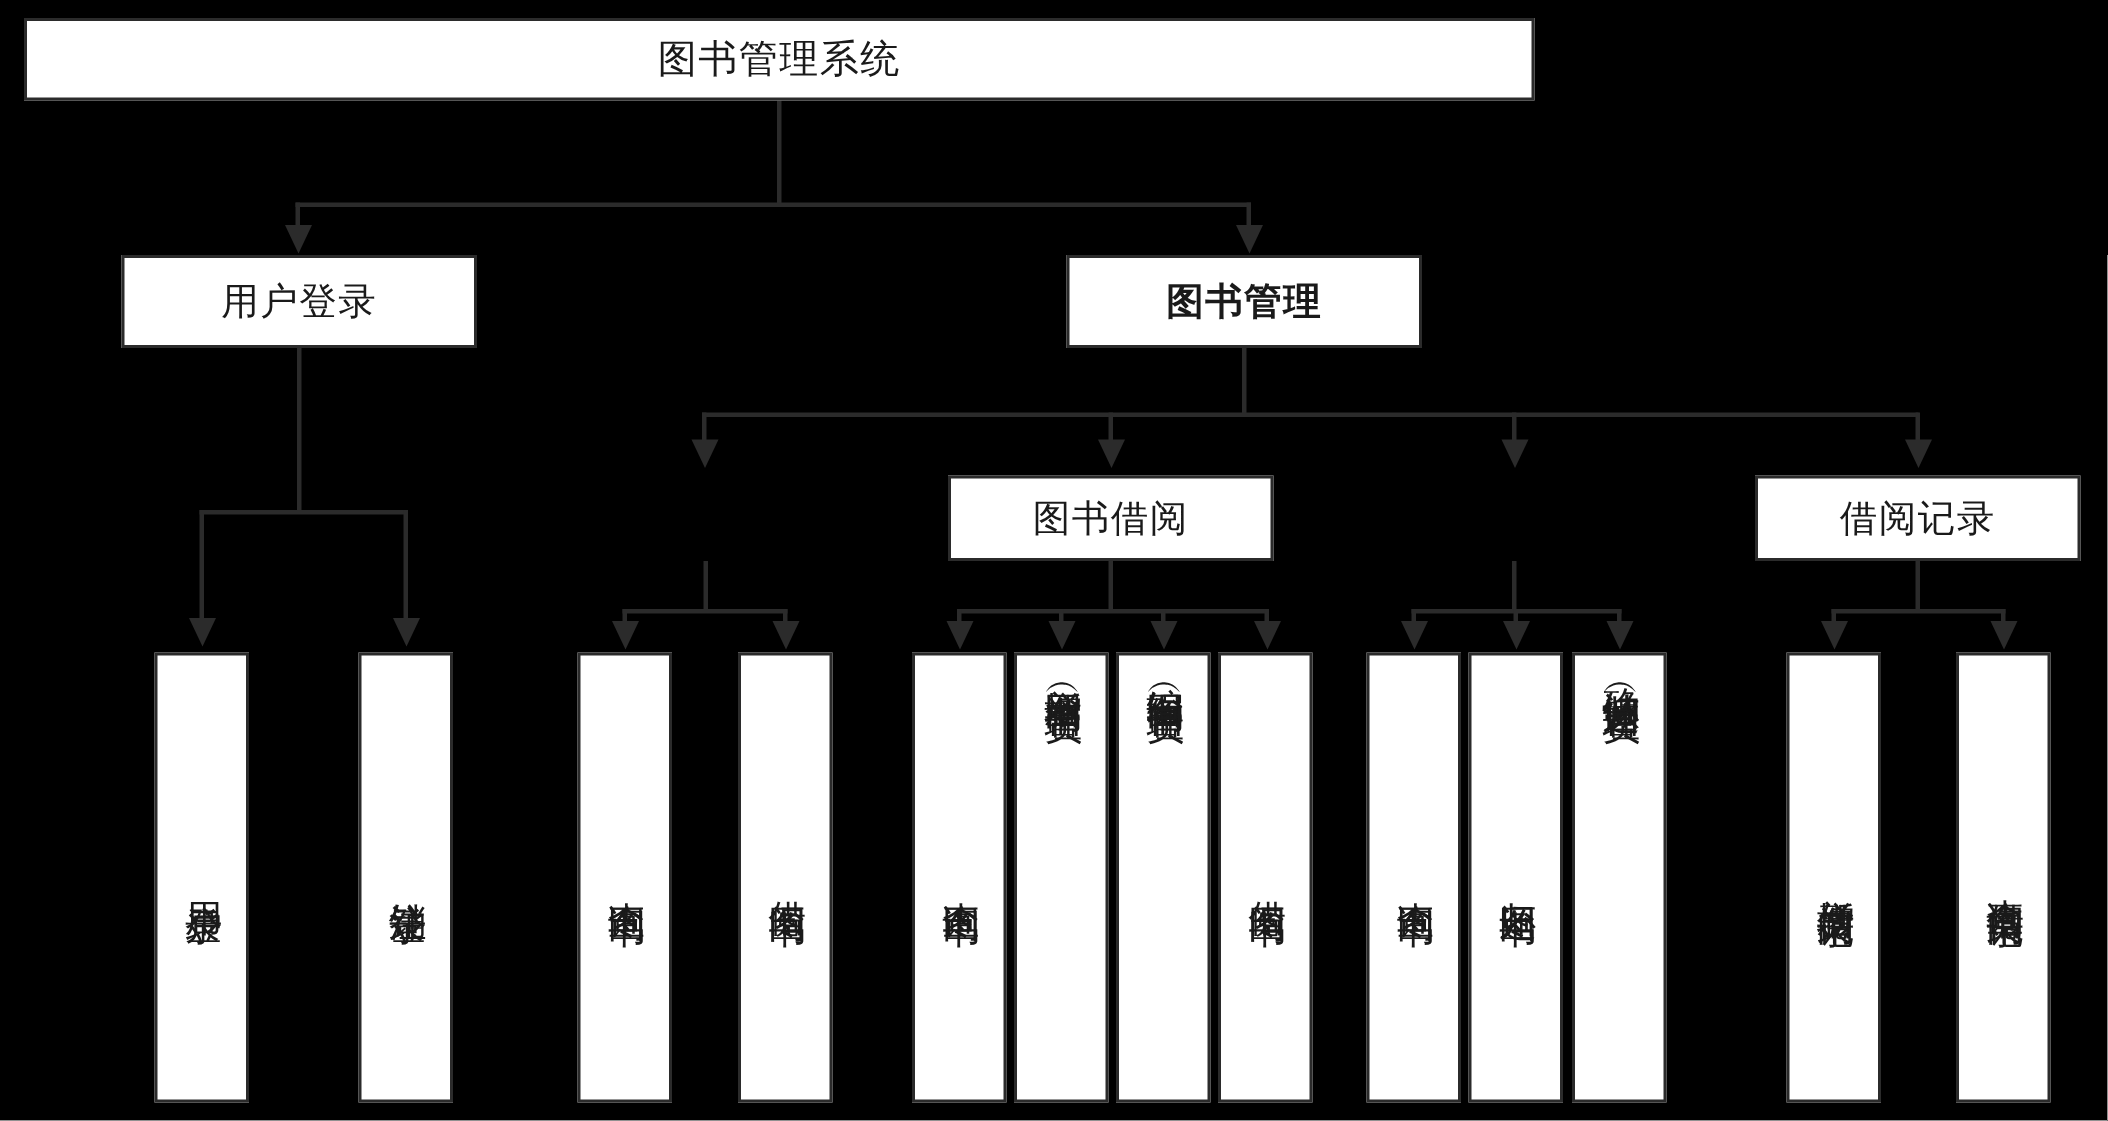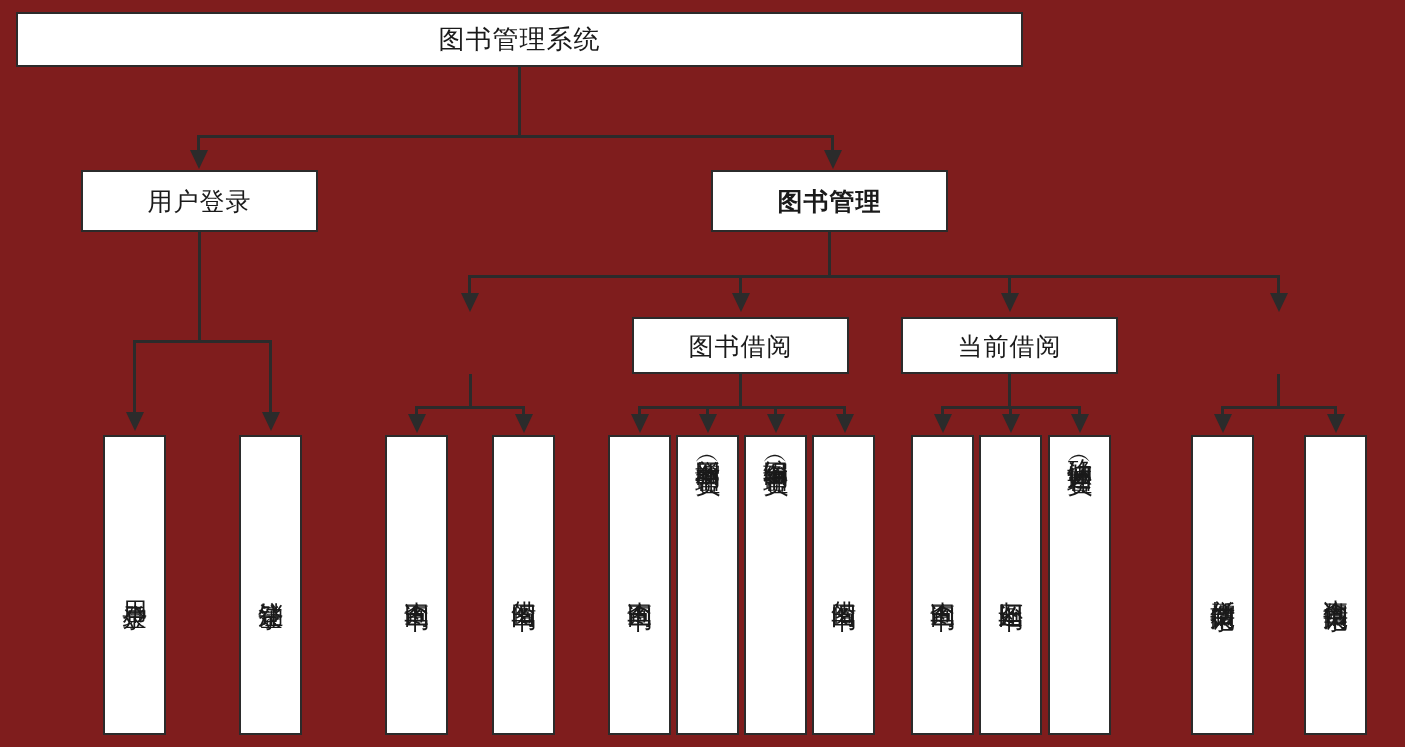--- a/index.html
+++ b/index.html
@@ -8,21 +8,21 @@
     padding: 0;
     background: #ffffff;
   }
   body {
     font-family: "Liberation Sans", "DejaVu Sans", sans-serif;
   }
   #canvas {
     position: relative;
     width: 1405px;
     height: 747px;
-    background: #7f1d1d;
+    background: #000000;
     overflow: hidden;
   }
   
   .node {
     position: absolute;
     box-sizing: border-box;
     border: 2.5px solid #2b2b2b;
     background: #ffffff;
     display: flex;
     align-items: center;
@@ -122,22 +122,22 @@
   <div class="ln v" style="left:739px; top:275px; width:3px; height:24px;"></div>
   <div class="arw" style="left:732px; top:293px;"></div>
   <div class="ln v" style="left:1008px; top:275px; width:3px; height:24px;"></div>
   <div class="arw" style="left:1001px; top:293px;"></div>
   <div class="ln v" style="left:1277px; top:275px; width:3px; height:24px;"></div>
   <div class="arw" style="left:1270px; top:293px;"></div>
 
   <div class="node horiz" style="left:632px; top:317px; width:217px; height:57px;">
     <span>图书借阅</span>
   </div>
-  <div class="node horiz" style="left:901px; top:317px; width:217px; height:57px;">
-    <span>当前借阅</span>
+  <div class="node horiz" style="left:1170px; top:317px; width:217px; height:57px;">
+    <span>借阅记录</span>
   </div>
 
   <div class="ln v" style="left:469px; top:374px; width:3px; height:34px;"></div>
   <div class="ln h" style="left:415px; top:406px; width:110px; height:3px;"></div>
   <div class="ln v" style="left:415px; top:406px; width:3px; height:14px;"></div>
   <div class="arw" style="left:408px; top:414px;"></div>
   <div class="ln v" style="left:522px; top:406px; width:3px; height:14px;"></div>
   <div class="arw" style="left:515px; top:414px;"></div>
 
   <div class="ln v" style="left:739px; top:374px; width:3px; height:34px;"></div>

